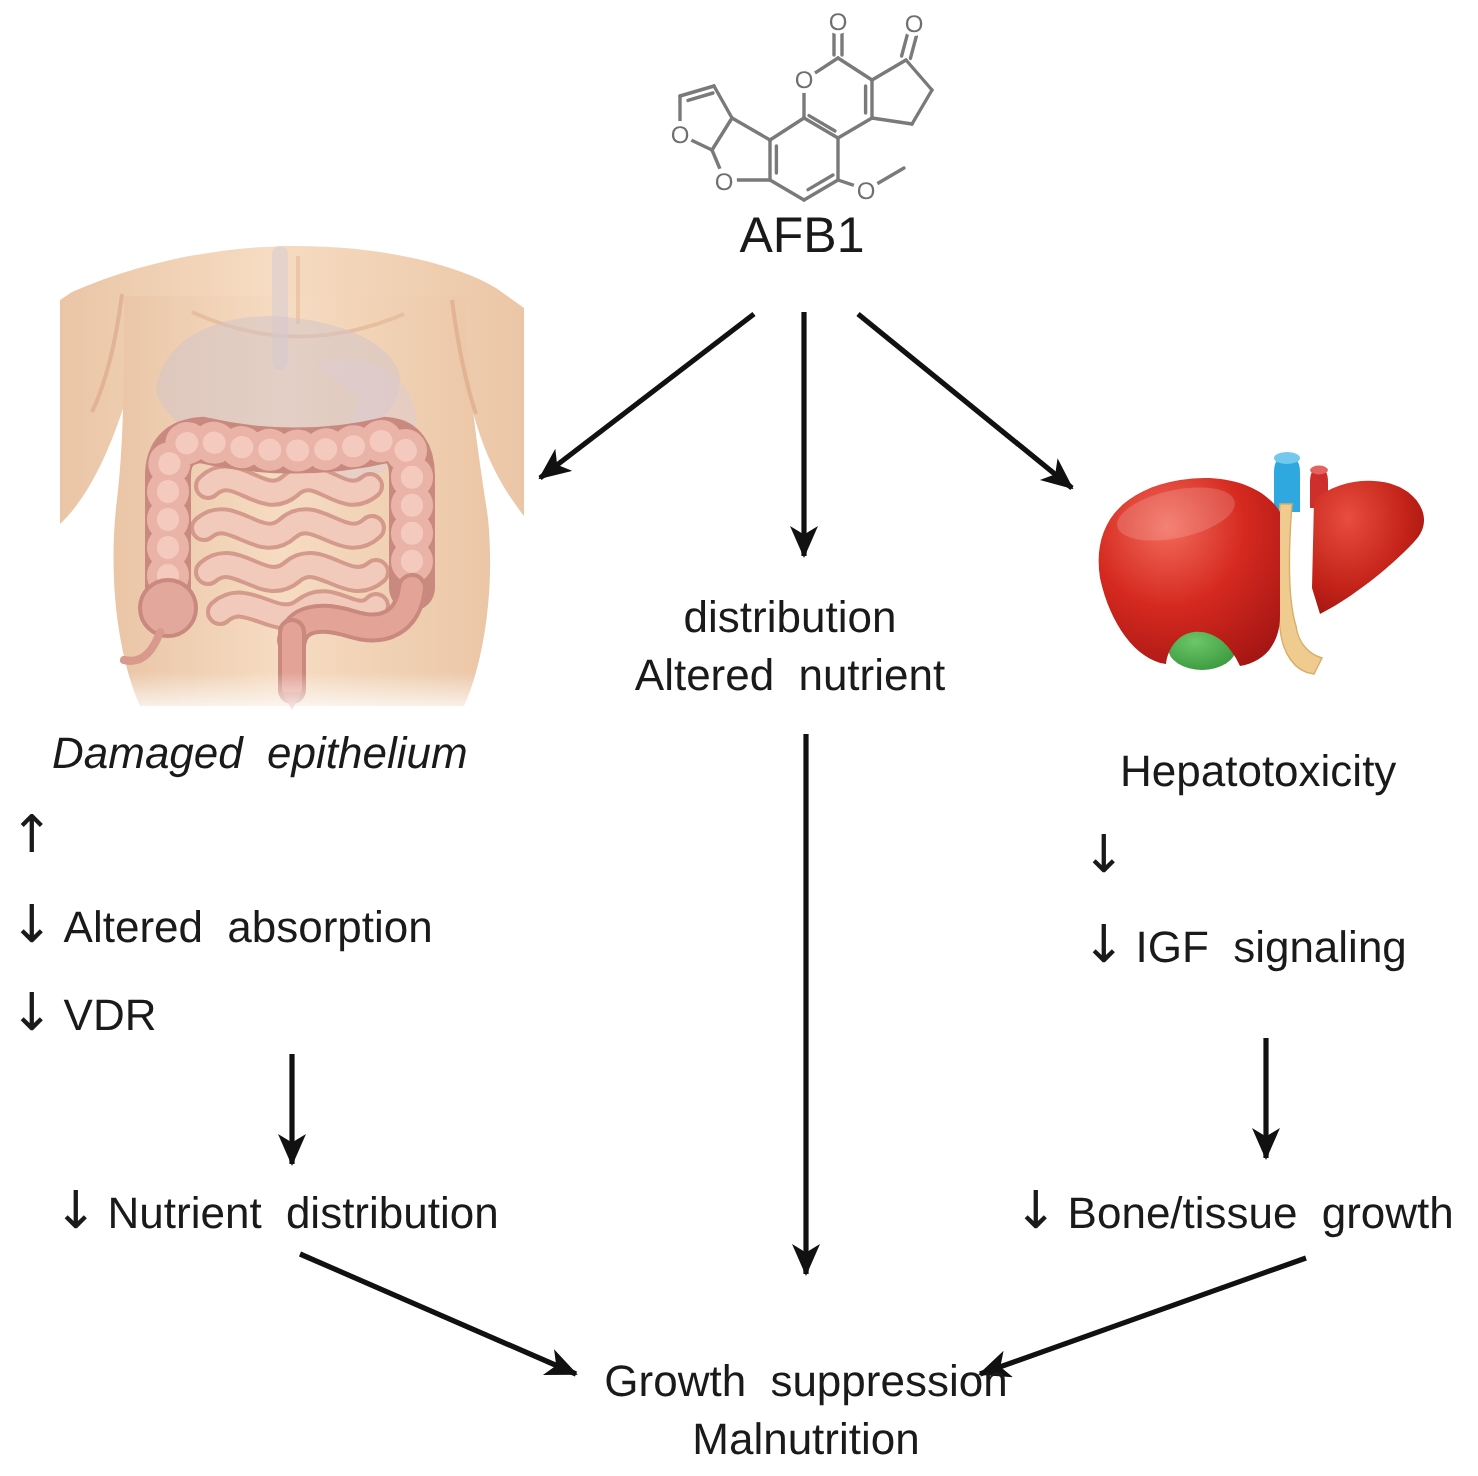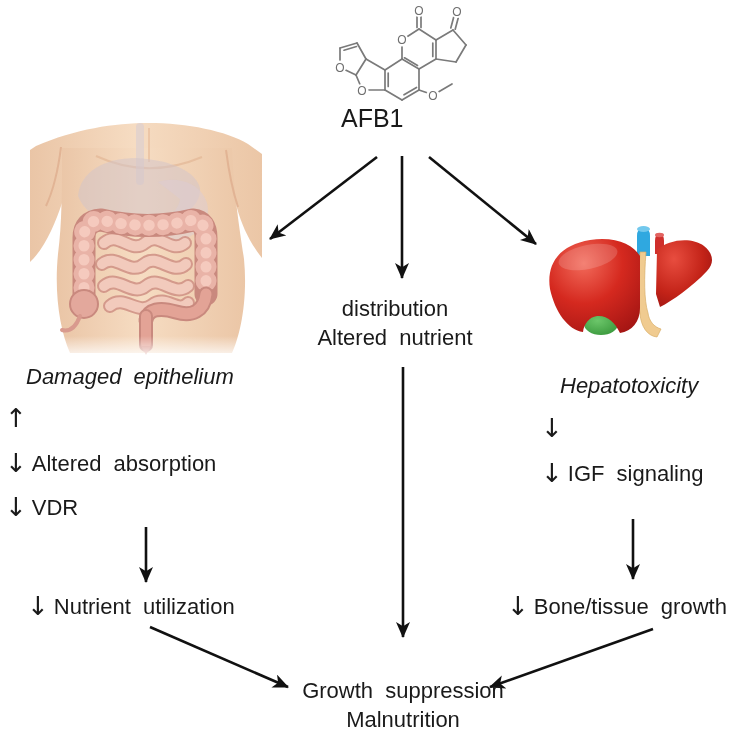--- a/index.html
+++ b/index.html
@@ -179,54 +179,54 @@
       <line x1="402" y1="156" x2="402" y2="278"></line>
       <line x1="429" y1="157" x2="536" y2="244"></line>
       <line x1="146" y1="527" x2="146" y2="582"></line>
       <line x1="403" y1="367" x2="403" y2="637"></line>
       <line x1="633" y1="519" x2="633" y2="579"></line>
       <line x1="150" y1="627" x2="288" y2="687"></line>
       <line x1="653" y1="629" x2="490" y2="687"></line>
     </g>
   </svg>
 
-  <div class="label afb1" style="left:341px;top:105px;width:120px;text-align:left;">AFB1</div>
+  <div class="label afb1" style="left:341px;top:105px;width:120px;text-align:center;">AFB1</div>
 
   <div class="label" style="left:26px;top:364px;font-style:italic;">Damaged epithelium</div>
 
   <div class="label row" style="left:5px;top:406px;">
     <span class="glyph">↑</span>
   </div>
   <div class="label row" style="left:5px;top:451px;">
     <span class="glyph">↓</span>
     <span>Altered absorption</span>
   </div>
   <div class="label row" style="left:5px;top:495px;">
     <span class="glyph">↓</span>
     <span>VDR</span>
   </div>
 
   <div class="label centered" style="left:285px;top:294px;width:220px;">
     <div>distribution</div>
     <div>Altered nutrient</div>
   </div>
 
-  <div class="label" style="left:560px;top:373px;font-style:italic;">Hepatotoxicity</div>
+  <div class="label" style="left:560px;top:373px;">Hepatotoxicity</div>
 
   <div class="label row" style="left:541px;top:416px;">
     <span class="glyph">↓</span>
   </div>
   <div class="label row" style="left:541px;top:461px;">
     <span class="glyph">↓</span>
     <span>IGF signaling</span>
   </div>
 
   <div class="label row" style="left:27px;top:594px;">
     <span class="glyph">↓</span>
-    <span>Nutrient utilization</span>
+    <span>Nutrient distribution</span>
   </div>
   <div class="label row" style="left:507px;top:594px;">
     <span class="glyph">↓</span>
     <span>Bone/tissue growth</span>
   </div>
 
   <div class="label centered" style="left:250px;top:676px;width:306px;">
     <div>Growth suppression</div>
     <div>Malnutrition</div>
   </div>

